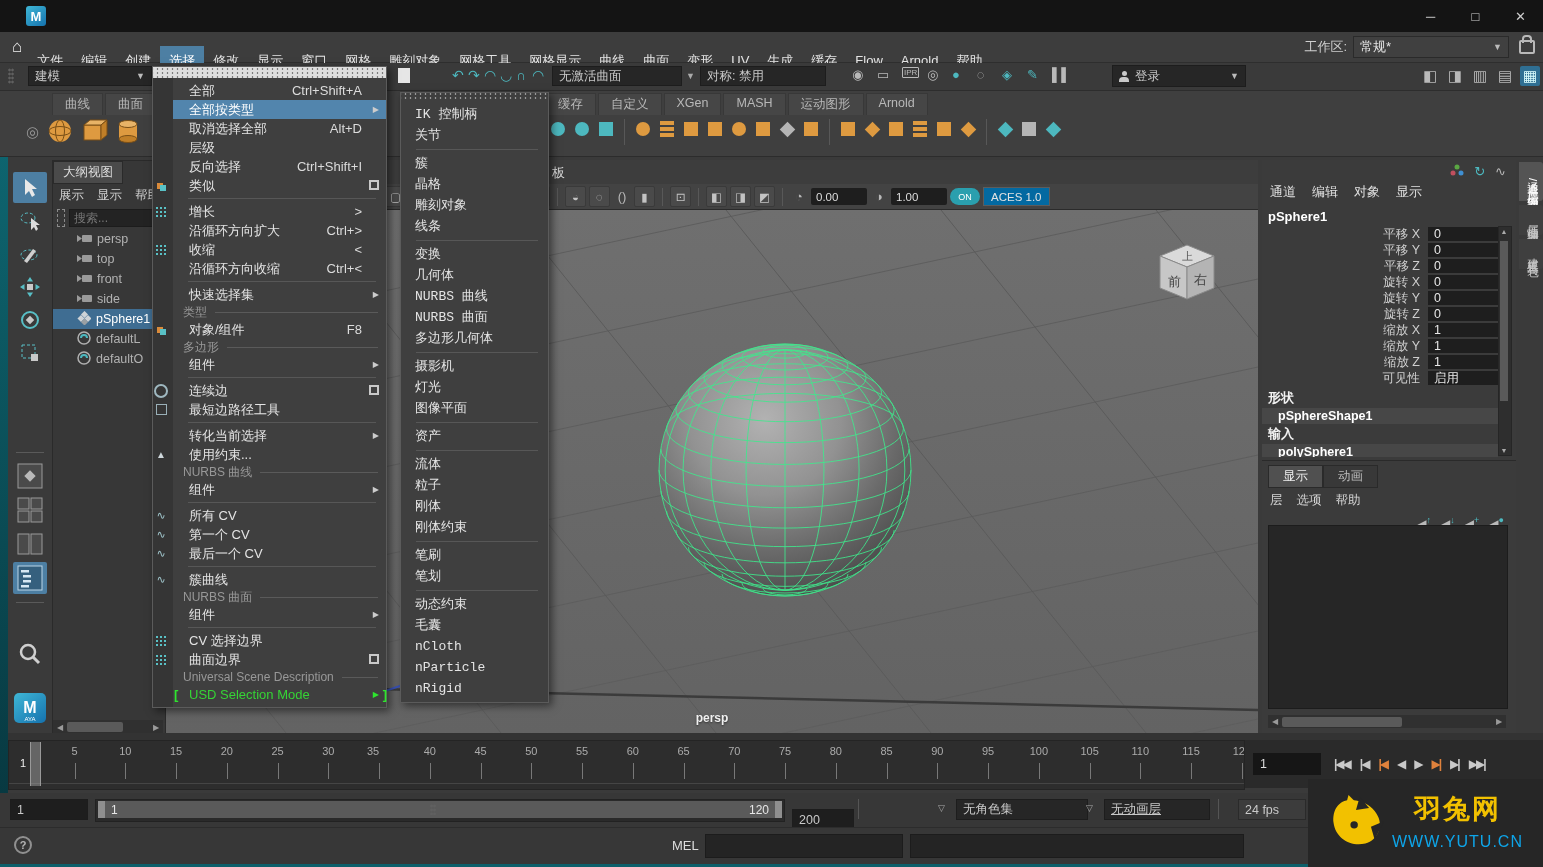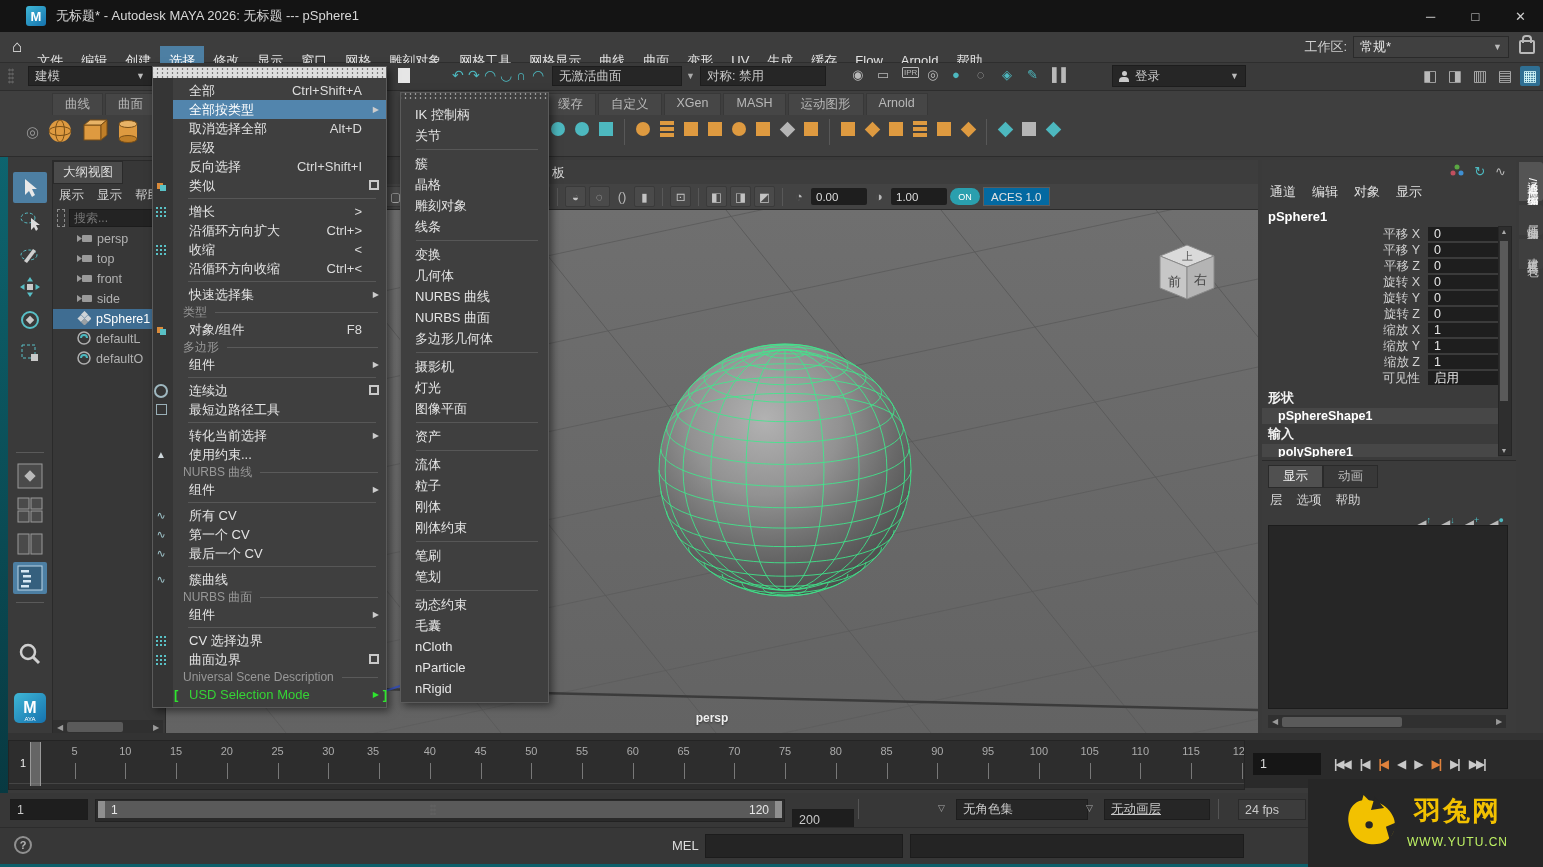--- a/index.html
+++ b/index.html
@@ -115,32 +115,32 @@
   .bookmark{position:relative;width:10px;height:14px;background:#e06a43;clip-path:polygon(0 0,100% 0,100% 100%,50% 68%,0 100%);}
   
   #cmdline{left:0;top:827px;width:1543px;height:37px;background:#373737;border-top:1px solid #2c2c2c;}
   .help-circ{position:absolute;left:14px;top:8px;width:18px;height:18px;border-radius:50%;border:2px solid #909090;color:#b5b5b5;
     display:flex;align-items:center;justify-content:center;font-size:11px;font-weight:bold;box-sizing:border-box;}
   .cmd-f{position:absolute;top:6px;height:22px;background:#242424;border:1px solid #1c1c1c;}
   
   #watermark{left:1308px;top:779px;width:235px;height:88px;background:#262626;display:flex;align-items:center;justify-content:center;gap:8px;z-index:30;}
   .wm-text{display:flex;flex-direction:column;align-items:center;}
   .wm-name{color:#f2c100;font-size:27px;font-weight:bold;letter-spacing:2px;line-height:1.1;}
-  .wm-url{color:#bef264;font-size:12px;letter-spacing:1px;margin-top:9px;}
+  .wm-url{color:#0ea5e9;font-size:16px;letter-spacing:1px;margin-top:9px;}
   
   .popup{background:#3f3f3f;border: 1px solid #5b5b5b;box-shadow:3px 3px 8px rgba(0,0,0,.5);z-index:50;}
   #menu1{left:152px;top:66px;width:233px;}
   #menu2{left:400px;top:92px;width:147px;z-index:55;}
   .tear{height:11px;background-color:#dedede;background-image:radial-gradient(#7c7c7c 1px,transparent 1.2px);background-size:5px 4px;background-position:2px 4px;}
   .tear2{height:8px;background-image:radial-gradient(#989898 1px,transparent 1.2px);background-size:5px 4px;background-position:2px 3px;}
   .gutterbg{position:absolute;left:0;top:11px;bottom:0;width:20px;background:#353535;}
   .m-items{position:relative;margin-left:20px;padding:3px 0;}
   .m-items2{padding:3px 0;}
   .m-item{position:relative;height:19px;line-height:19px;padding:0 24px 0 16px;color:#e4e4e4;white-space:nowrap;}
-  #menu2 .m-item{height:21px;line-height:21px;padding-left:14px;}
+  #menu2 .m-item{height:21px;line-height:21px;padding-left:14px;font-family:Liberation Mono, monospace;}
   .m-item.hl{background:#5285ad;color:#fff;}
   .m-item .sc{position:absolute;right:24px;color:#dcdcdc;}
   .m-item .arr{position:absolute;right:7px;top:0;font-size:8px;color:#ccc;}
   .m-item .opt{position:absolute;right:7px;top:4px;width:10px;height:10px;border:2px solid #c9c9c9;box-sizing:border-box;}
   .m-head{display:flex;align-items:center;height:16px;color:#989898;font-size:12px;padding-left:10px;white-space:nowrap;}
   .m-head i{flex:1;height:1px;background:#5a5a5a;margin:0 8px;}
   .m-sep{height:1px;background:#575757;margin:3px 10px 3px 15px;}
   .gut{position:absolute;left:-21px;top:2px;width:18px;height:15px;display:flex;align-items:center;justify-content:center;font-size:11px;color:#8fb6ba;}
   .gsq{display:inline-block;width:6px;height:6px;}
   .ggrid{width:12px;height:12px;background-image:radial-gradient(#59c1c6 1.3px,transparent 1.4px);background-size:4px 4px;}
@@ -156,21 +156,20 @@
 </style>
 </head>
 <body>
 
 <div id="app">
   <div id="left-strip" class="abs"></div>
   <div id="corner-tick" class="abs"></div>
 
   <div id="titlebar" class="abs">
     <div class="maya-badge">M</div>
-    <div class="title-text">无标题* - Autodesk MAYA 2026: 无标题    ---    pSphere1</div>
     <div class="win-controls">
       <div class="win-btn">─</div>
       <div class="win-btn">□</div>
       <div class="win-btn">✕</div>
     </div>
   </div>
 
   <div id="menubar" class="abs">
     <div class="home-ic">⌂</div>
     <div id="menu-items" style="display:flex;margin-top:28px;">

